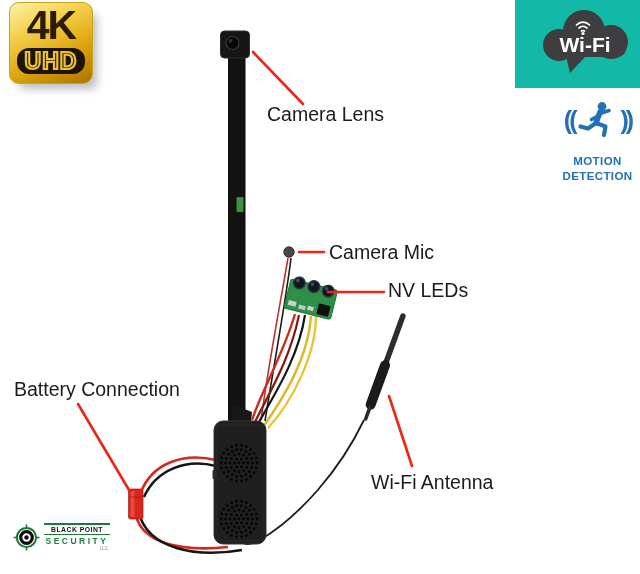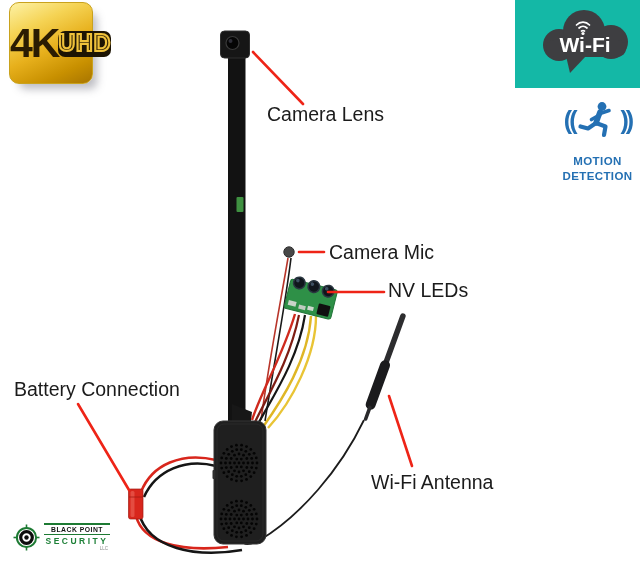--- a/index.html
+++ b/index.html
@@ -2,24 +2,24 @@
 <html><head>
 <meta charset="utf-8">
 <style>
   html,body{margin:0;padding:0;background:#fff;}
   .stage{position:relative;width:640px;height:574px;background:#ffffff;overflow:hidden;
          font-family:"Liberation Sans",sans-serif;}
   
   .badge-uhd{position:absolute;left:9px;top:2px;width:82px;height:80px;border-radius:10px;
     background:linear-gradient(155deg,#fdf2a6 0%,#f5d354 28%,#e7b01c 55%,#c89000 80%,#a87500 100%);
     border:1px solid #c9a21d;box-shadow:7px 8px 9px -3px rgba(90,90,105,.4);
-    display:flex;flex-direction:row;align-items:center;justify-content:flex-start;}
+    display:flex;flex-direction:column;align-items:center;justify-content:flex-start;}
   .badge-uhd .k4{font-weight:bold;font-size:41px;line-height:44px;letter-spacing:-2px;
     color:#2b1c02;margin-top:0px;}
-  .badge-uhd .uhd-bar{width:68px;height:26px;background:#1d1403;border-radius:7px;
+  .badge-uhd .uhd-bar{width:68px;height:26px;background:#1d1403;border-radius:12px;
     display:flex;align-items:center;justify-content:center;margin-top:1px;}
   .badge-uhd .uhd-bar span{font-weight:bold;font-size:23px;letter-spacing:1px;
     color:#3a2a08;-webkit-text-stroke:2.1px #efc13a;}
   
   .wifi-panel{position:absolute;left:515px;top:0;width:139px;height:88px;background:#14b8a6;}
   
   .motion-badge{position:absolute;left:540px;top:100px;width:115px;text-align:center;}
   .motion-row{display:flex;align-items:center;justify-content:center;gap:2px;}
   .paren{font-weight:bold;font-size:25px;letter-spacing:-3px;color:#2470b3;line-height:40px;}
   .motion-text{margin-top:14px;font-weight:bold;font-size:11.5px;line-height:15px;

